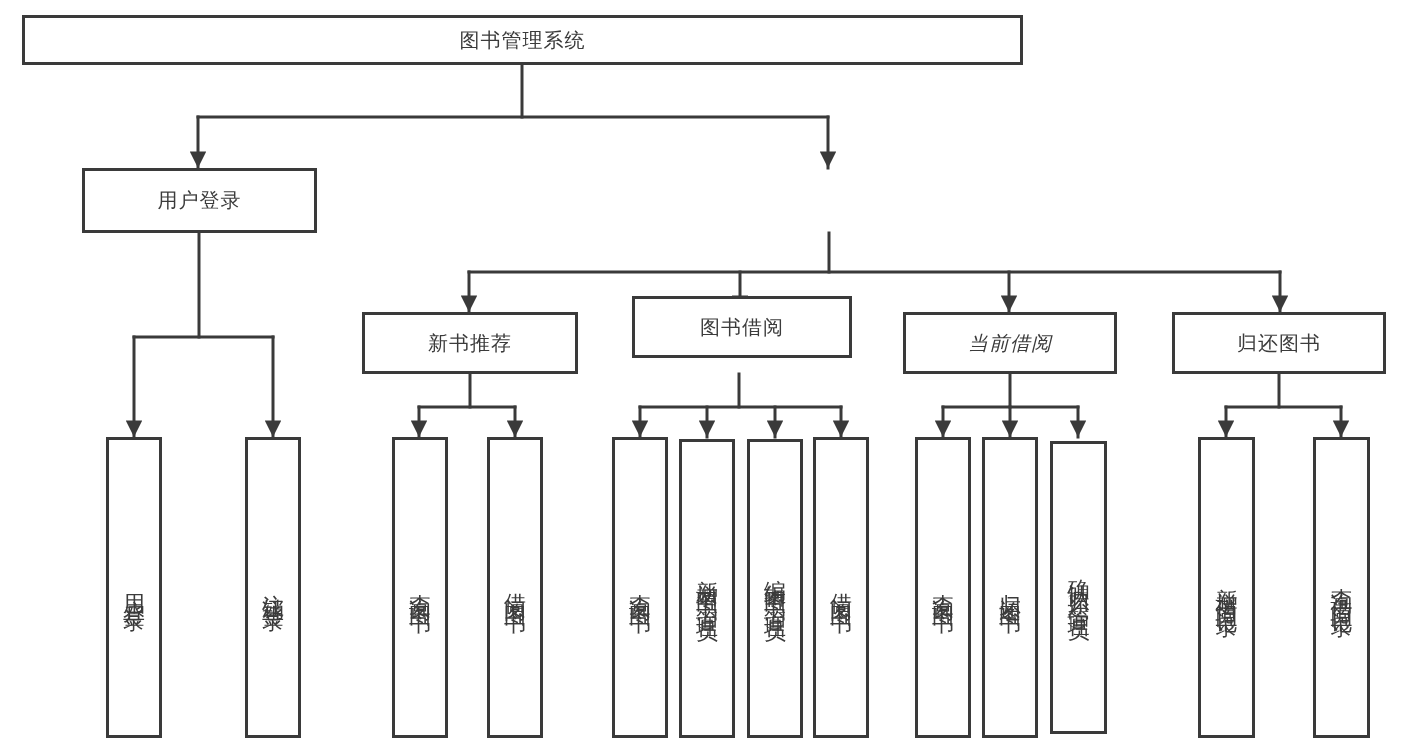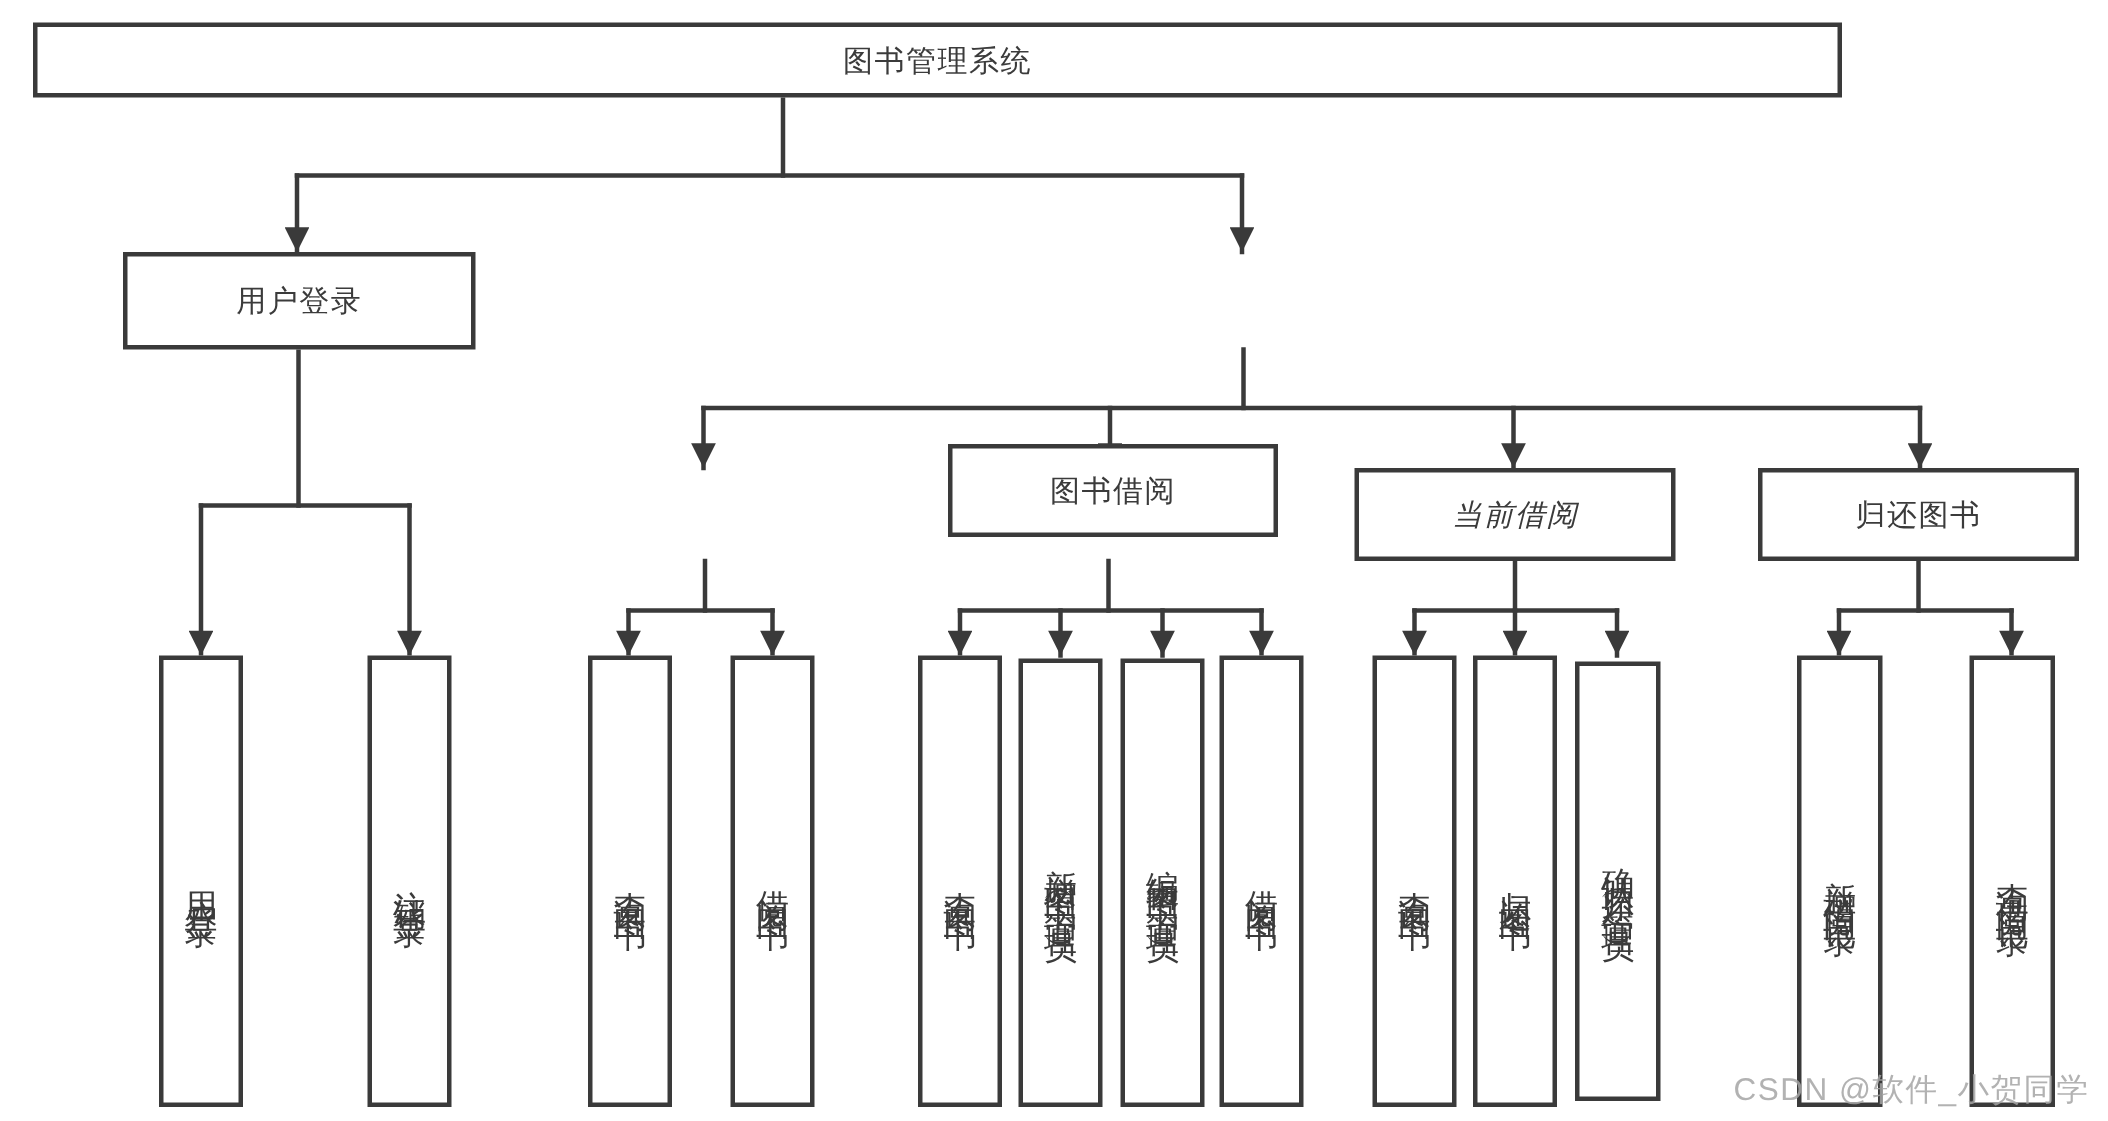--- a/index.html
+++ b/index.html
@@ -112,28 +112,31 @@
 
       <g>
         <line x1="1279" y1="374" x2="1279" y2="407"></line>
         <line x1="1226" y1="407" x2="1341" y2="407"></line>
         <line x1="1226" y1="407" x2="1226" y2="437" marker-end="url(#arrow)"></line>
         <line x1="1341" y1="407" x2="1341" y2="437" marker-end="url(#arrow)"></line>
       </g>
     </g>
   </svg>
 
-  <div class="node" style="left:22px; top:15px; width:1206px; height:50px;">
+  <div class="node" style="left:22px; top:15px; width:1001px; height:50px;">
     <span>图书管理系统</span>
   </div>
 
   <div class="node" style="left:82px; top:168px; width:235px; height:65px;">
     <span>用户登录</span>
   </div>
 
+  <div class="node" style="left:362px; top:312px; width:216px; height:62px;">
+    <span>新书推荐</span>
+  </div>
   <div class="node" style="left:632px; top:296px; width:220px; height:62px;">
     <span>图书借阅</span>
   </div>
   <div class="node" style="left:903px; top:312px; width:214px; height:62px;font-style:italic;">
     <span>当前借阅</span>
   </div>
   <div class="node" style="left:1172px; top:312px; width:214px; height:62px;">
     <span>归还图书</span>
   </div>
 
@@ -174,15 +177,14 @@
     <span class="vtext">确认归还（管理员）</span>
   </div>
 
   <div class="node node-v" style="left:1198px; top:437px; width:57px; height:301px;">
     <span class="vtext">新增借阅记录</span>
   </div>
   <div class="node node-v" style="left:1313px; top:437px; width:57px; height:301px;">
     <span class="vtext">查询借阅记录</span>
   </div>
 
-  <div class="watermark">CSDN @软件_小贺同学</div>
 
 </div>
 
 </body></html>

